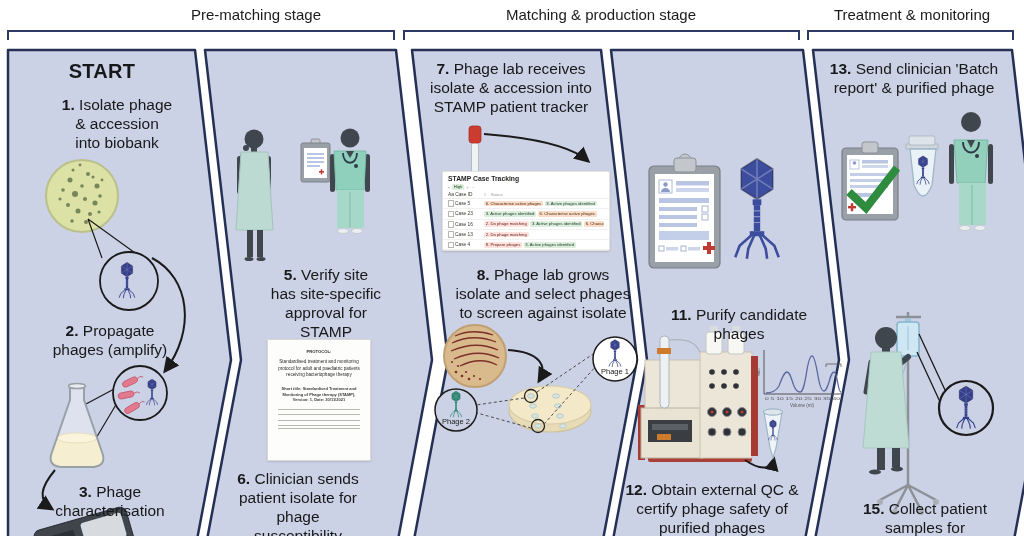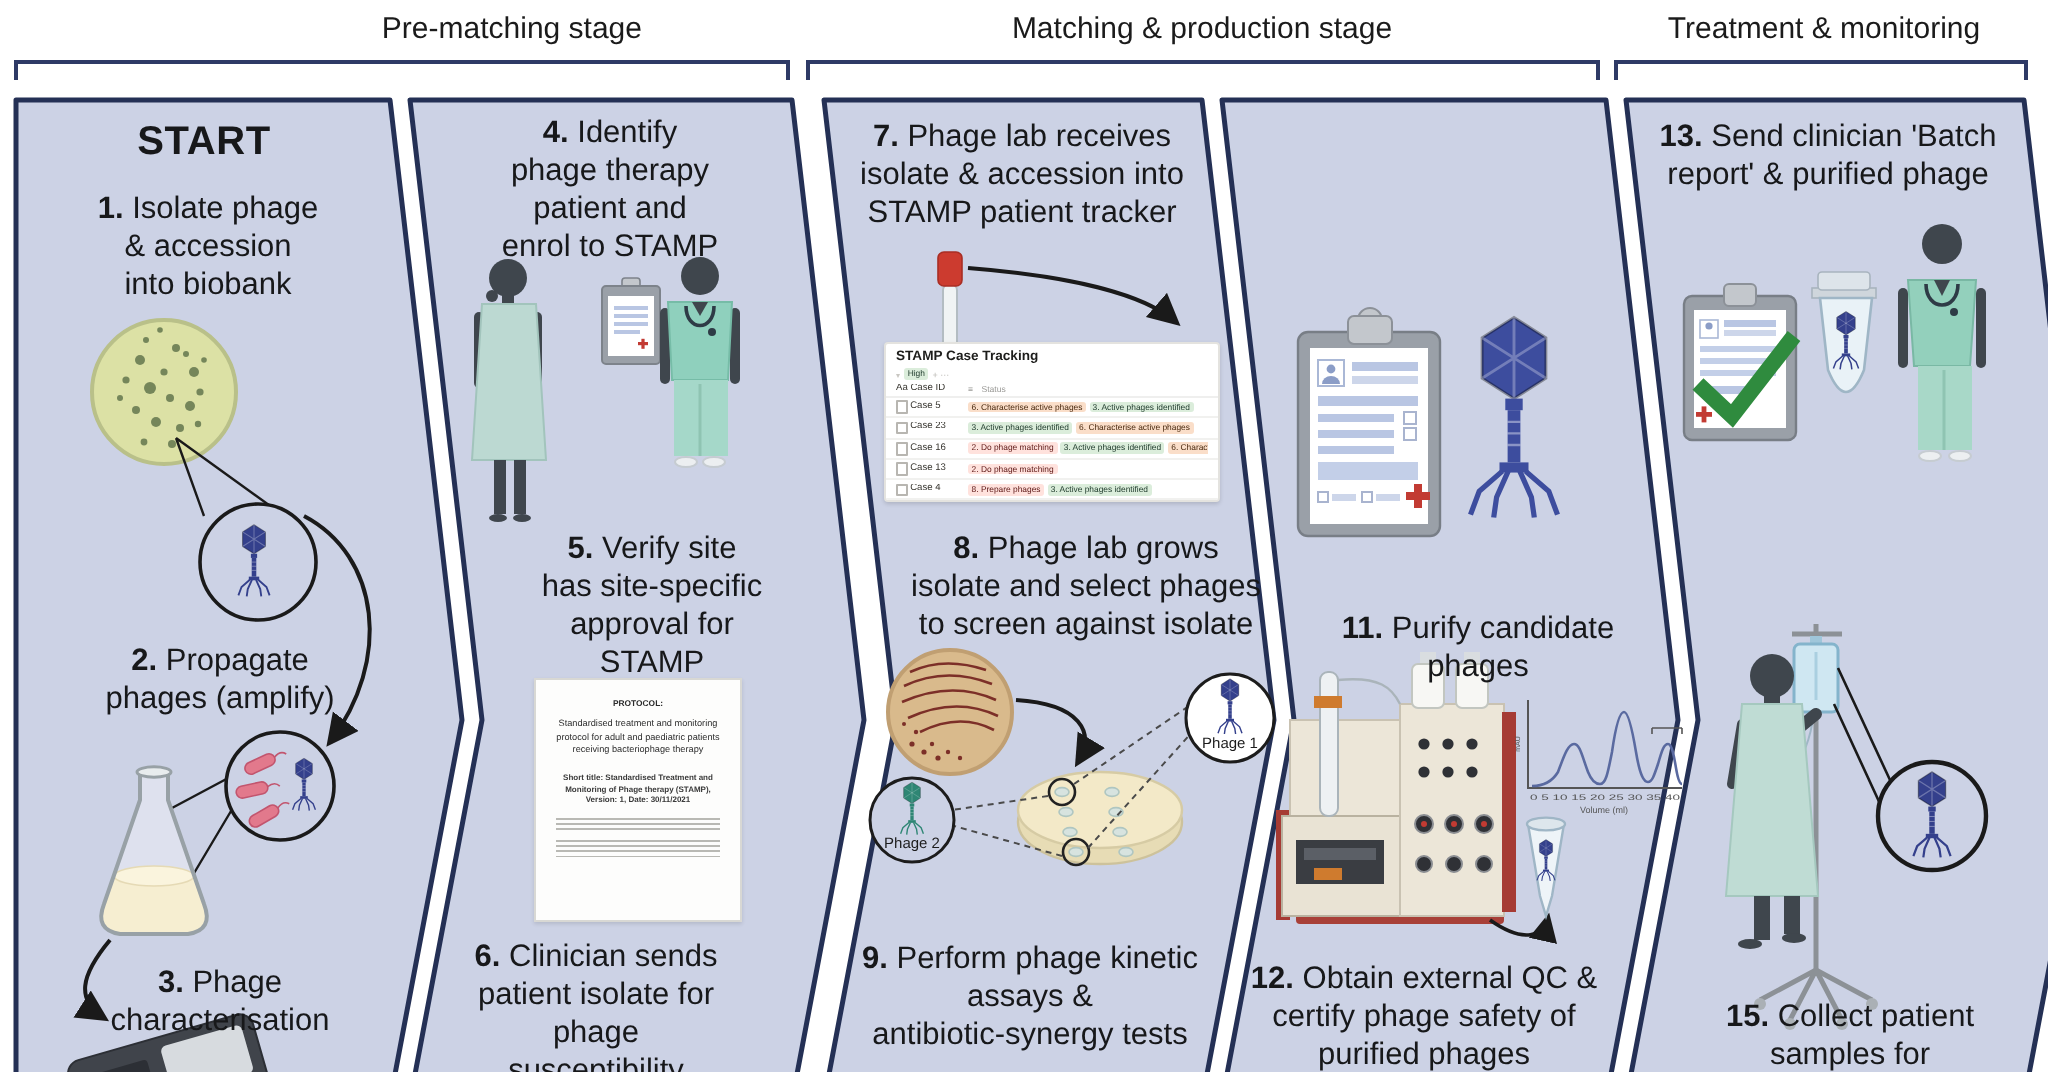--- a/index.html
+++ b/index.html
@@ -376,48 +376,41 @@
     <use href="#ph" transform="translate(966,407) scale(0.62)" style="color:#34408c"></use>
   </g>
 </svg>
 
 <div class="stage-label" style="left:81px;width:240px;text-align:right;">Pre-matching stage</div>
 <div class="stage-label" style="left:800px;width:224px;">Treatment &amp; monitoring</div>
 <div class="stage-label" style="left:481px;width:240px;">Matching &amp; production stage</div>
 
 <div class="start-label" style="left:32px;top:60px;width:140px;">START</div>
 
-<div class="step" style="left:29px;top:96px;width:150px;text-align:center;"><span class="num">1.</span><span> Isolate phage
+<div class="step" style="left:42px;top:96px;width:150px;text-align:center;"><span class="num">1.</span><span> Isolate phage
 &amp; accession
 into biobank</span></div>
 <div class="step" style="left:30px;top:322px;width:160px;"><span class="num">2.</span><span> Propagate
 phages (amplify)</span></div>
 <div class="step" style="left:25px;top:483px;width:170px;"><span class="num">3.</span><span> Phage
 characterisation</span></div>
-<div class="step" style="left:225px;top:58px;width:160px;"><span class="num">4.</span><span> Identify
-phage therapy
-patient and
-enrol to STAMP</span></div>
 <div class="step" style="left:246px;top:266px;width:160px;"><span class="num">5.</span><span> Verify site
 has site-specific
 approval for
 STAMP</span></div>
 <div class="step" style="left:218px;top:470px;width:160px;"><span class="num">6.</span><span> Clinician sends
 patient isolate for
 phage
 susceptibility</span></div>
 <div class="step" style="left:421px;top:60px;width:180px;"><span class="num">7.</span><span> Phage lab receives
 isolate &amp; accession into
 STAMP patient tracker</span></div>
 <div class="step" style="left:440px;top:266px;width:182px;margin-left:12px;"><span class="num">8.</span><span> Phage lab grows
 isolate and select phages
 to screen against isolate</span></div>
-<div class="step" style="left:424px;top:471px;width:182px;"><span class="num">9.</span><span> Perform phage kinetic
-assays &amp;
-antibiotic-synergy tests</span></div>
 <div class="step" style="left:649px;top:306px;width:180px;"><span class="num">11.</span><span> Purify candidate
 phages</span></div>
 <div class="step" style="left:622px;top:481px;width:180px;"><span class="num">12.</span><span> Obtain external QC &amp;
 certify phage safety of
 purified phages</span></div>
 <div class="step" style="left:824px;top:60px;width:180px;"><span class="num">13.</span><span> Send clinician 'Batch
 report' &amp; purified phage</span></div>
 <div class="step" style="left:835px;top:500px;width:180px;"><span class="num">15.</span><span> Collect patient
 samples for</span></div>
 

